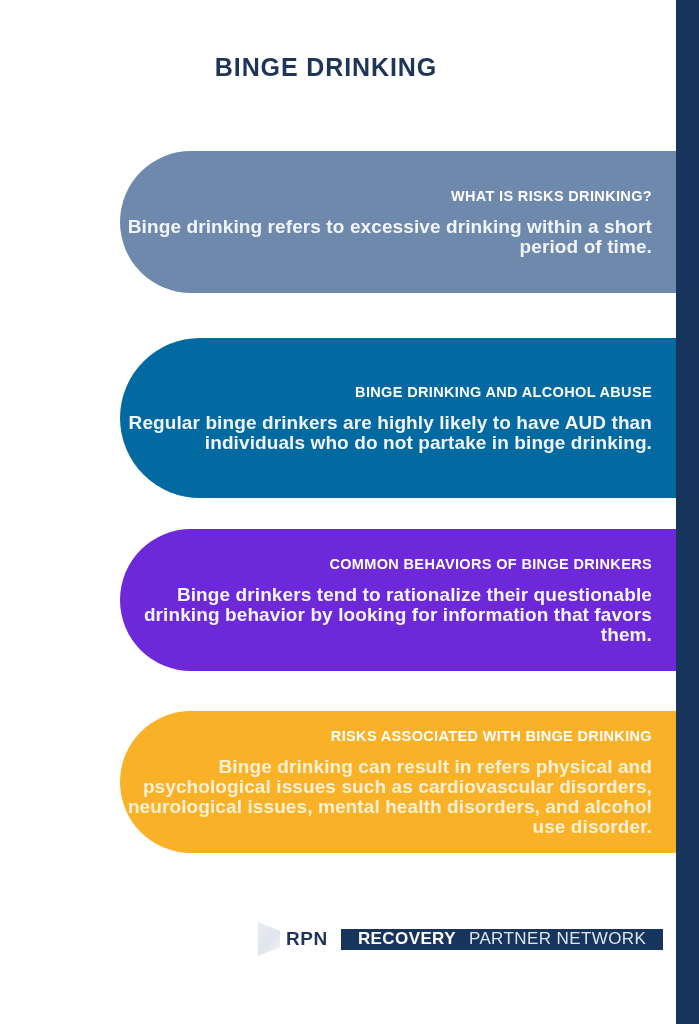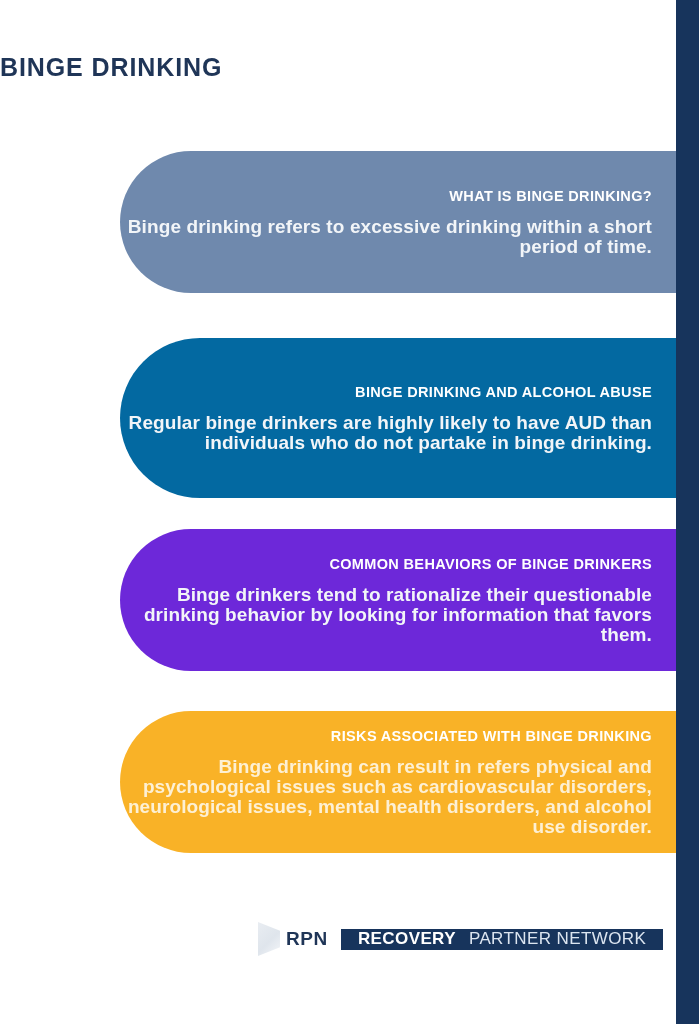--- a/index.html
+++ b/index.html
@@ -24,21 +24,21 @@
     height: 1024px;
     background: #17345c;
   }
 
   
   #page-title {
     position: absolute;
     top: 50px;
     left: 0;
     width: 652px;
-    text-align: left;
+    text-align: center;
     font-size: 25px;
     font-weight: bold;
     letter-spacing: 0.9px;
     color: #1f3557;
     line-height: 34px;
   }
 
   
   .card {
     position: absolute;
@@ -124,21 +124,21 @@
   }
 </style>
 </head>
 <body>
 
 <div id="right-bar"></div>
 
 <div id="page-title">BINGE DRINKING</div>
 
 <div class="card" id="card-1">
-  <div class="card-title">WHAT IS BINGE DRINKING?</div>
+  <div class="card-title">WHAT IS RISKS DRINKING?</div>
   <div class="card-body">Binge drinking refers to excessive drinking within a short period of time.</div>
 </div>
 
 <div class="card" id="card-2">
   <div class="card-title">BINGE DRINKING AND ALCOHOL ABUSE</div>
   <div class="card-body">Regular binge drinkers are highly likely to have AUD than individuals who do not partake in binge drinking.</div>
 </div>
 
 <div class="card" id="card-3">
   <div class="card-title">COMMON BEHAVIORS OF BINGE DRINKERS</div>

